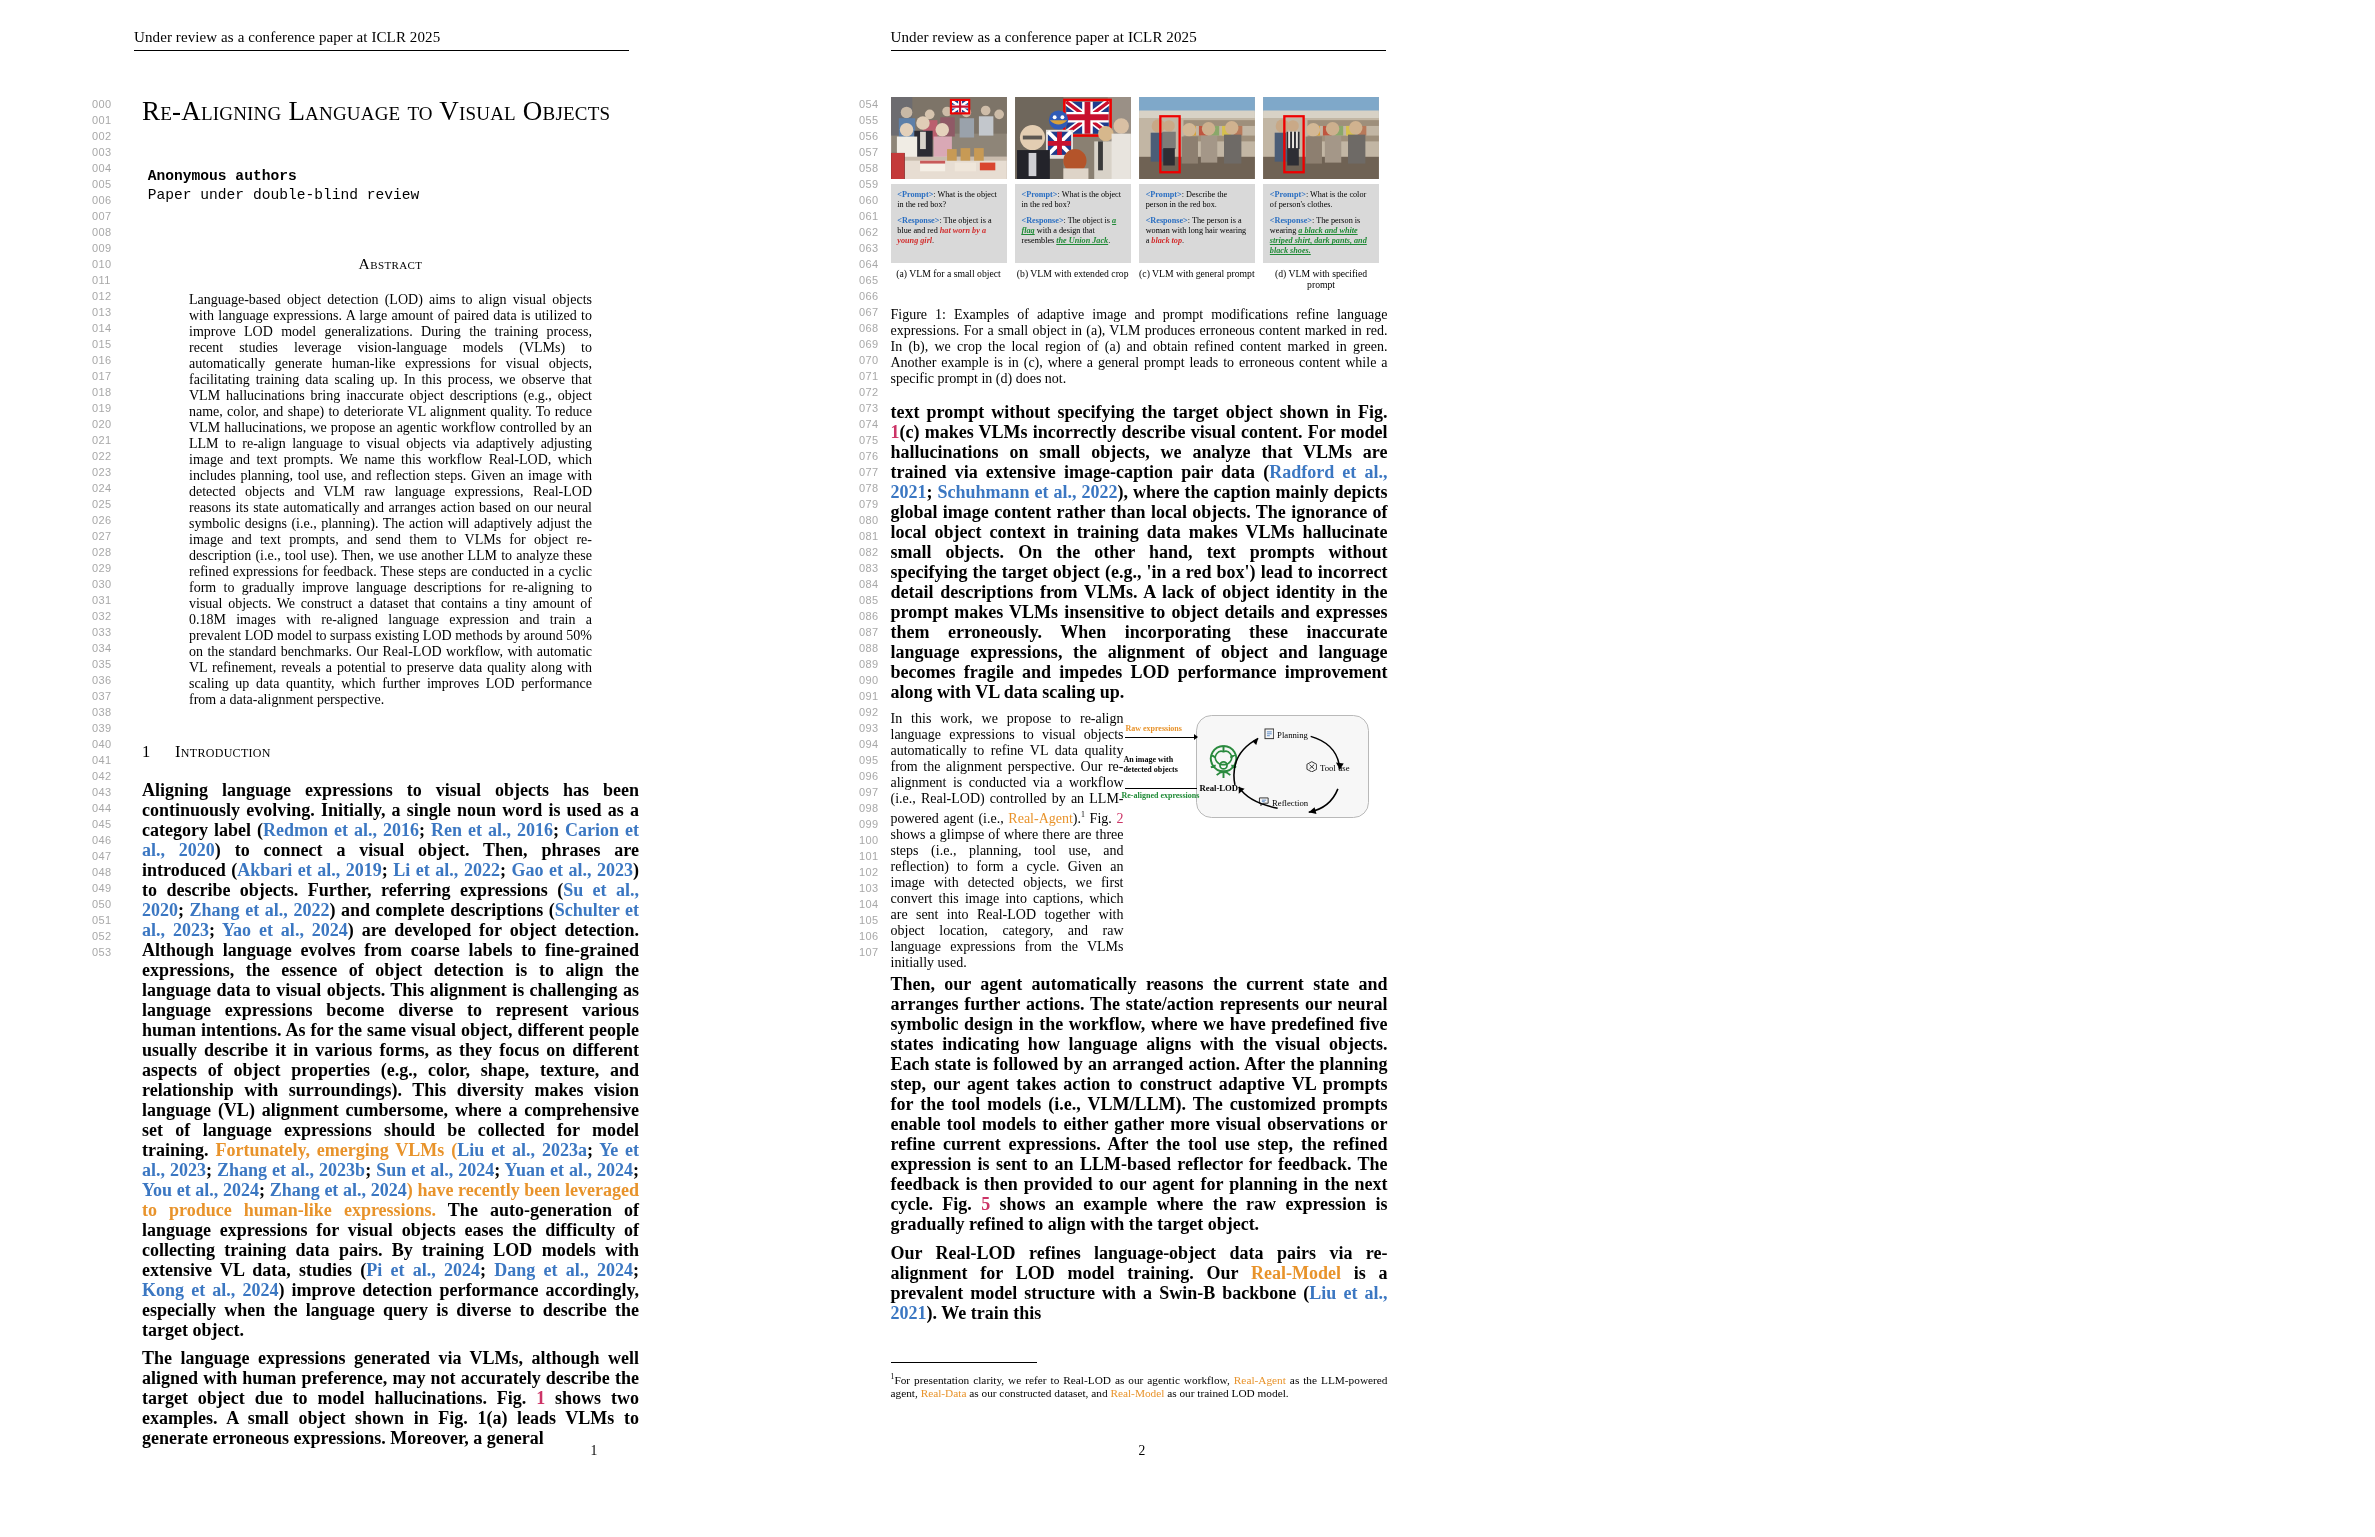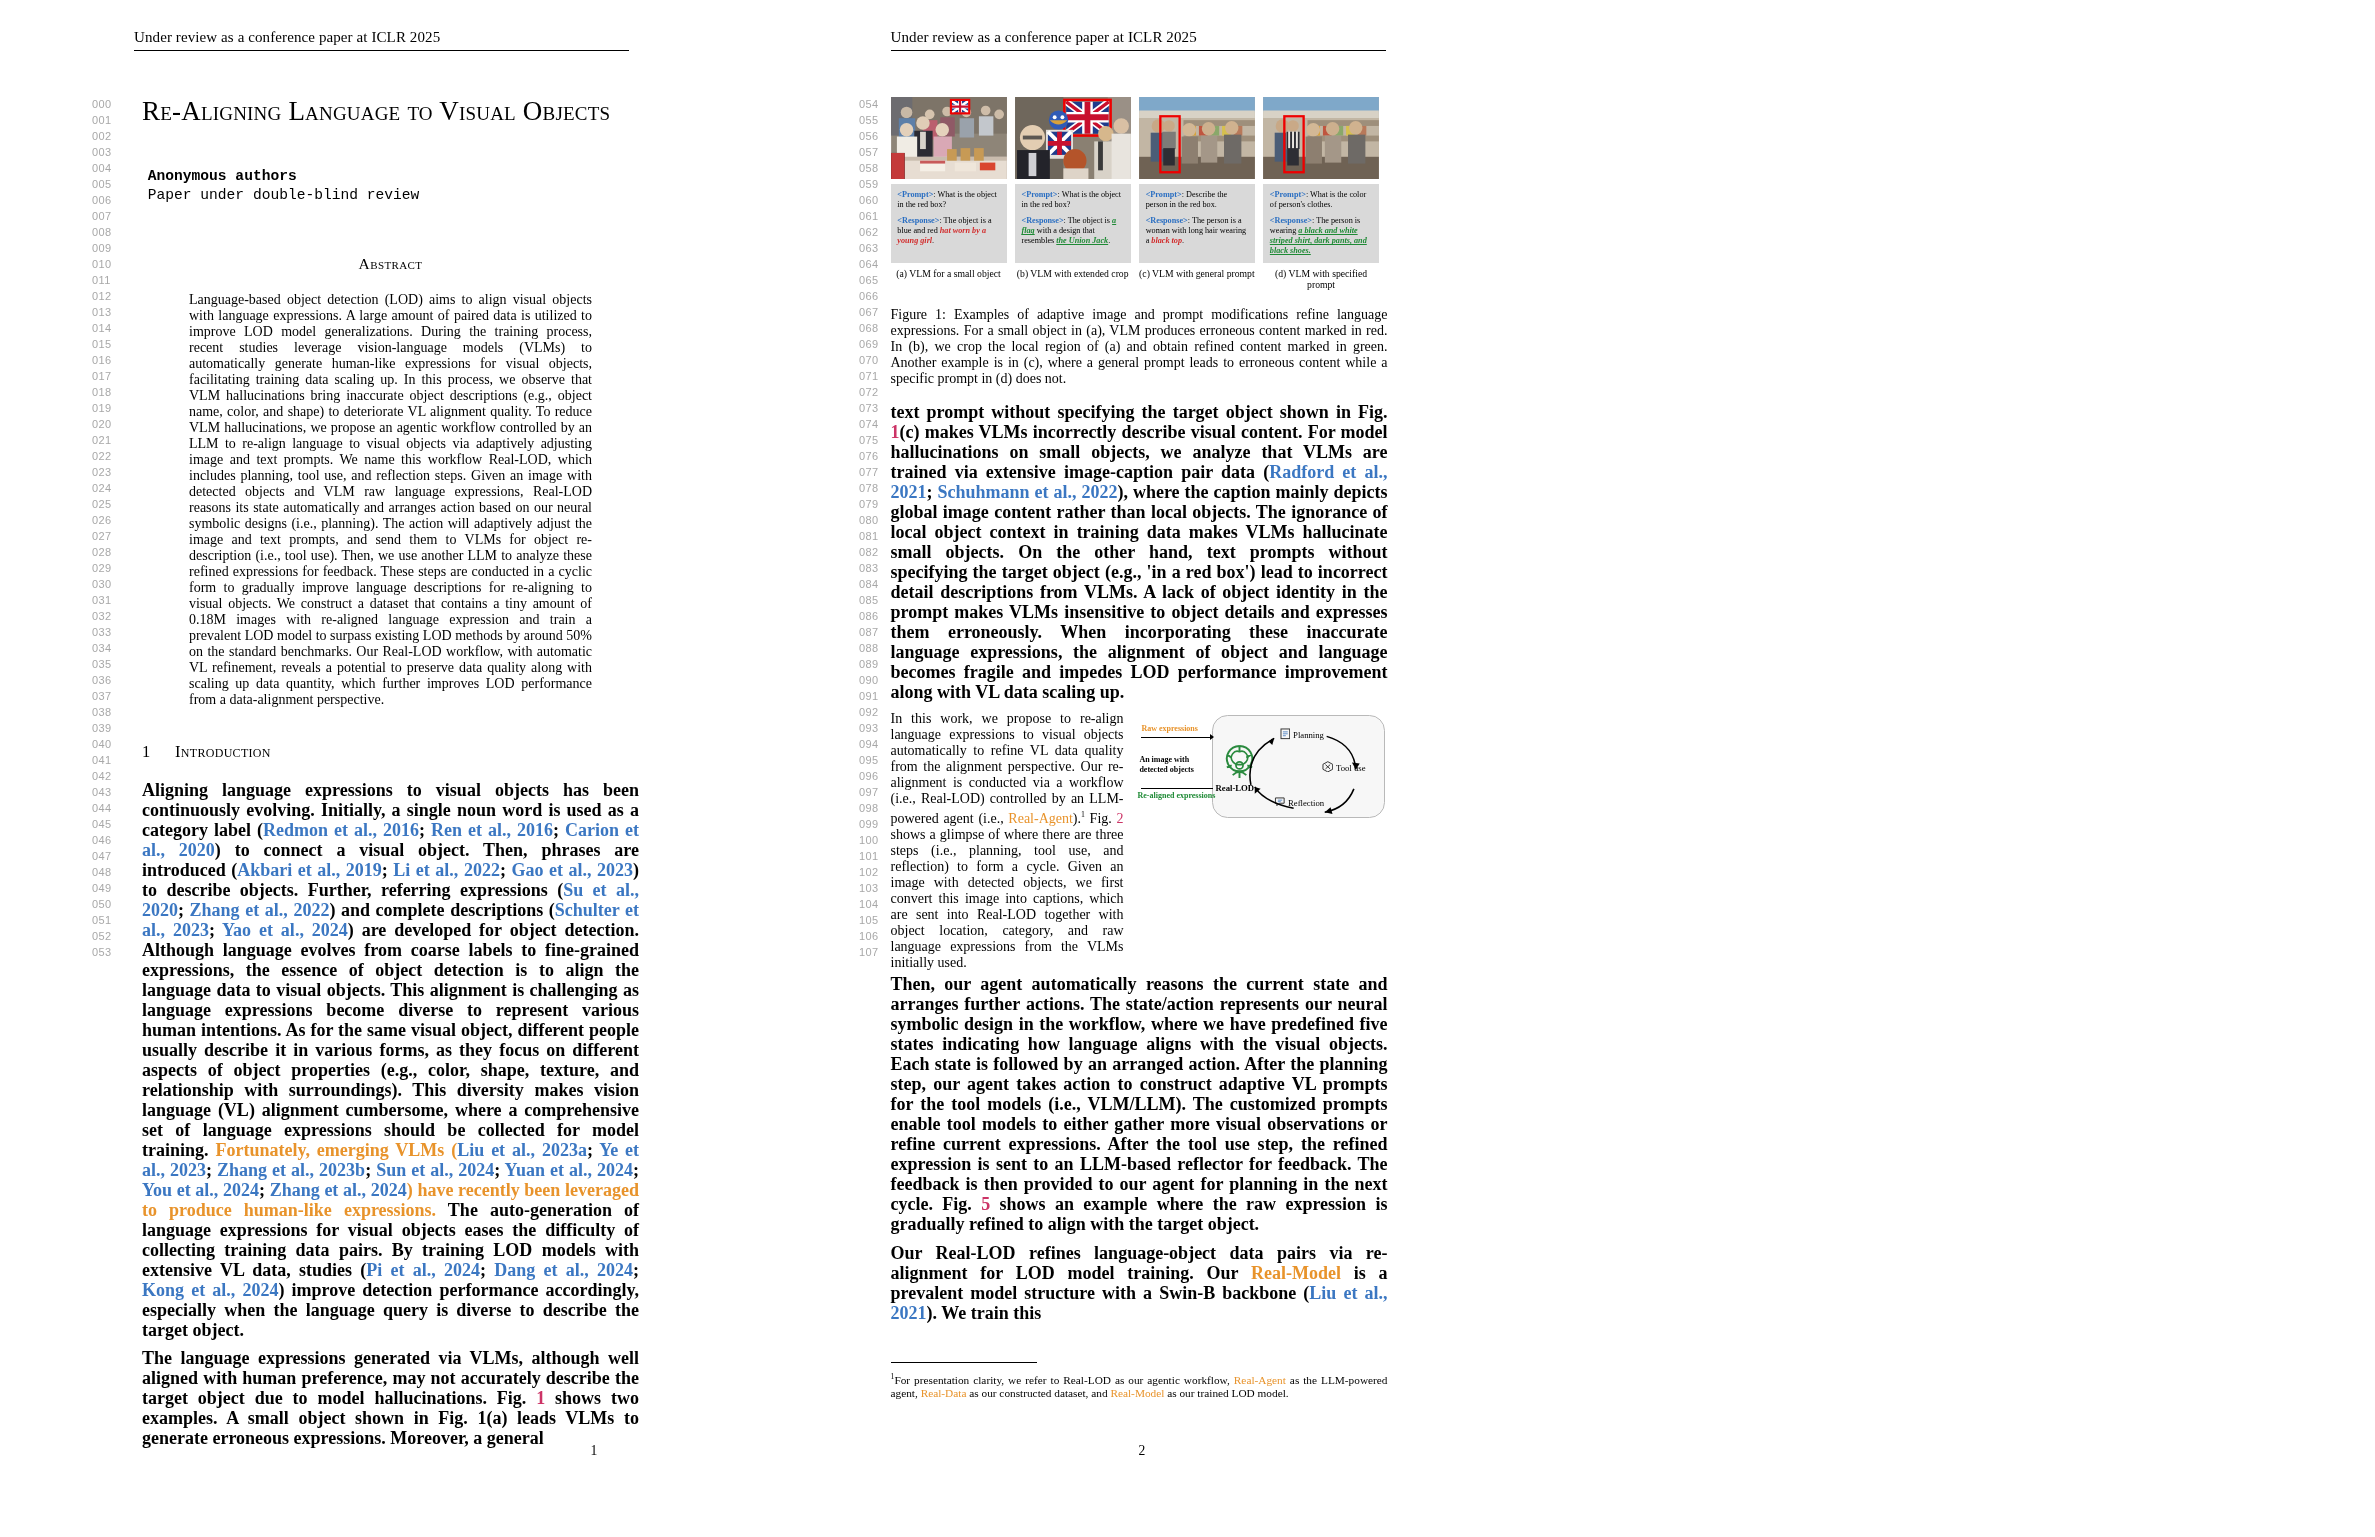--- a/index.html
+++ b/index.html
@@ -415,21 +415,21 @@
 
         <div class="figcap" style="margin-top:16.5px;">Figure 1: Examples of adaptive image and prompt modifications refine language expressions. For a small object in (a), VLM produces erroneous content marked in red. In (b), we crop the local region of (a) and obtain refined content marked in green. Another example is in (c), where a general prompt leads to erroneous content while a specific prompt in (d) does not.</div>
       </div>
 
       <div class="body" style="margin-top:15.5px;">
         <p><span>text prompt without specifying the target object shown in Fig. </span><span class="figref">1</span><span>(c) makes VLMs incorrectly describe visual content. For model hallucinations on small objects, we analyze that VLMs are trained via extensive image-caption pair data (</span><span class="cite">Radford et al., 2021</span>; <span class="cite">Schuhmann et al., 2022</span><span>), where the caption mainly depicts global image content rather than local objects. The ignorance of local object context in training data makes VLMs hallucinate small objects. On the other hand, text prompts without specifying the target object (e.g., 'in a red box') lead to incorrect detail descriptions from VLMs. A lack of object identity in the prompt makes VLMs insensitive to object details and expresses them erroneously. When incorporating these inaccurate language expressions, the alignment of object and language becomes fragile and impedes LOD performance improvement along with VL data scaling up.</span></p>
       </div>
 
       <div style="position:relative;margin-top:3.9px;">
 
-        <div class="fig2" style="right:0;top:0;width:250px;">
+        <div class="fig2" style="right:16px;top:0;width:250px;">
           <div class="diagram">
             <div class="dbox"></div>
 
             <div class="dlabel hl" style="left:3.9px;top:13.6px;">Raw expressions</div>
             <div class="darrow" style="left:3.9px;top:26px;width:72px;"></div>
             <div style="position:absolute;left:72px;top:23px;width:0;height:0;border-left:4.9px solid #000;border-top:3.4px solid transparent;border-bottom:3.4px solid transparent;"></div>
 
             <div class="dlabel" style="left:1.9px;top:44px;color:#000;line-height:9.7px;width:68px;">An image with detected objects</div>
 
             <div class="dlabel" style="left:0px;top:80px;color:#1e8a35;">Re-aligned expressions</div>

